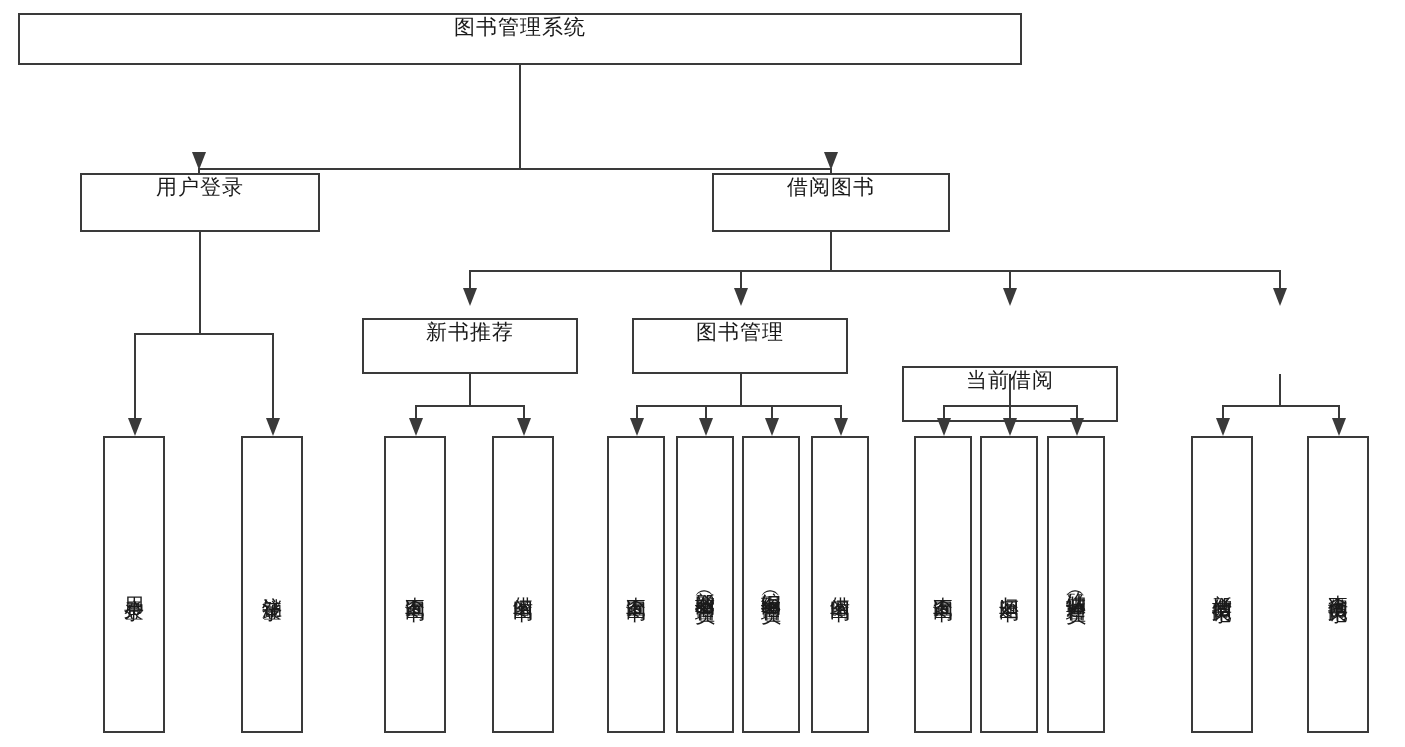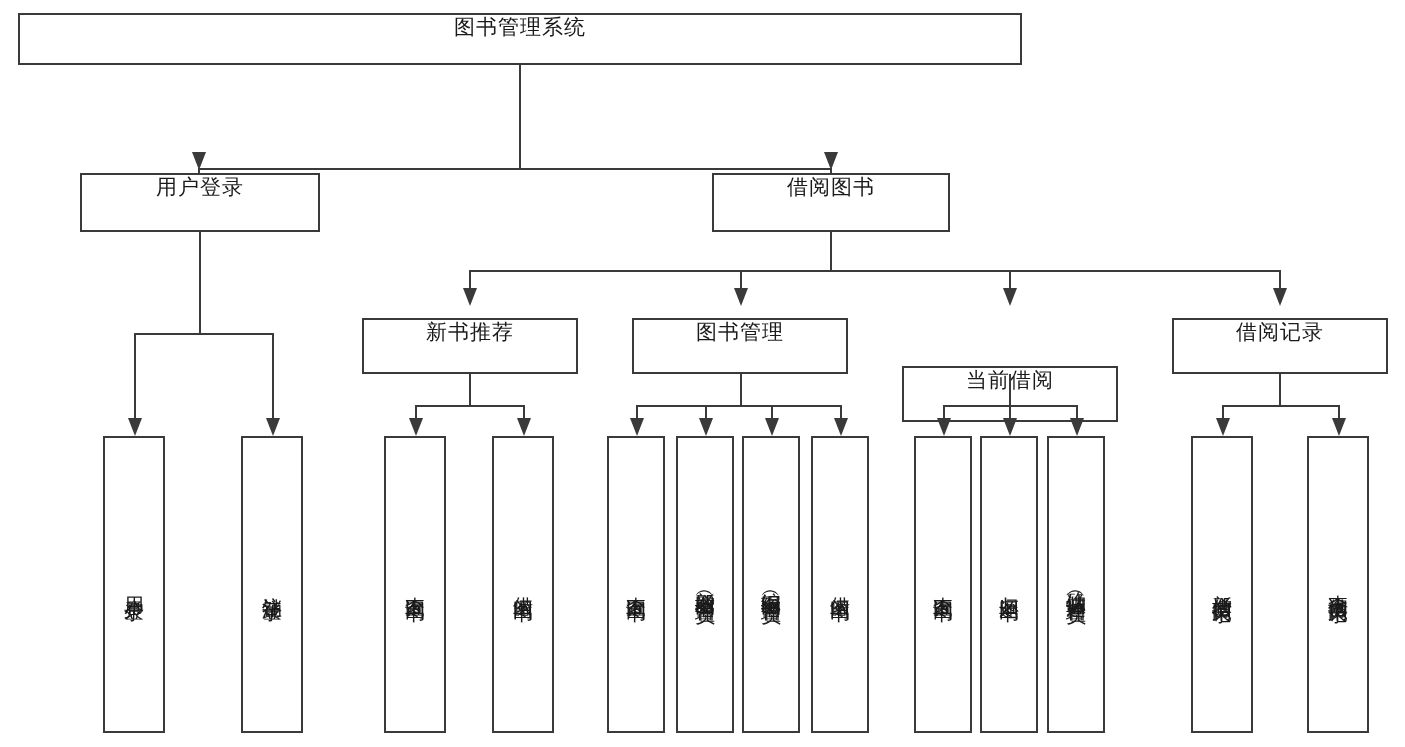--- a/index.html
+++ b/index.html
@@ -115,23 +115,20 @@
 
   <div class="node horizontal" style="left:362px; top:318px; width:216px; height:56px;">
     <span class="label">新书推荐</span>
   </div>
   <div class="node horizontal" style="left:632px; top:318px; width:216px; height:56px;">
     <span class="label">图书管理</span>
   </div>
   <div class="node horizontal" style="left:902px; top:318px; width:216px; height:56px;margin-top:48px;">
     <span class="label">当前借阅</span>
   </div>
-  <div class="node horizontal" style="left:1172px; top:318px; width:216px; height:56px;">
-    <span class="label">借阅记录</span>
-  </div>
 
   <div class="edge v" style="left:469px; top:374px; height:32px;"></div>
   <div class="edge h" style="left:415px; top:405px; width:110px;"></div>
   <div class="edge v" style="left:415px; top:405px; height:13px;"></div>
   <div class="arrow" style="left:409px; top:418px;"></div>
   <div class="edge v" style="left:523px; top:405px; height:13px;"></div>
   <div class="arrow" style="left:517px; top:418px;"></div>
 
   <div class="edge v" style="left:740px; top:374px; height:32px;"></div>
   <div class="edge h" style="left:636px; top:405px; width:205px;"></div>

